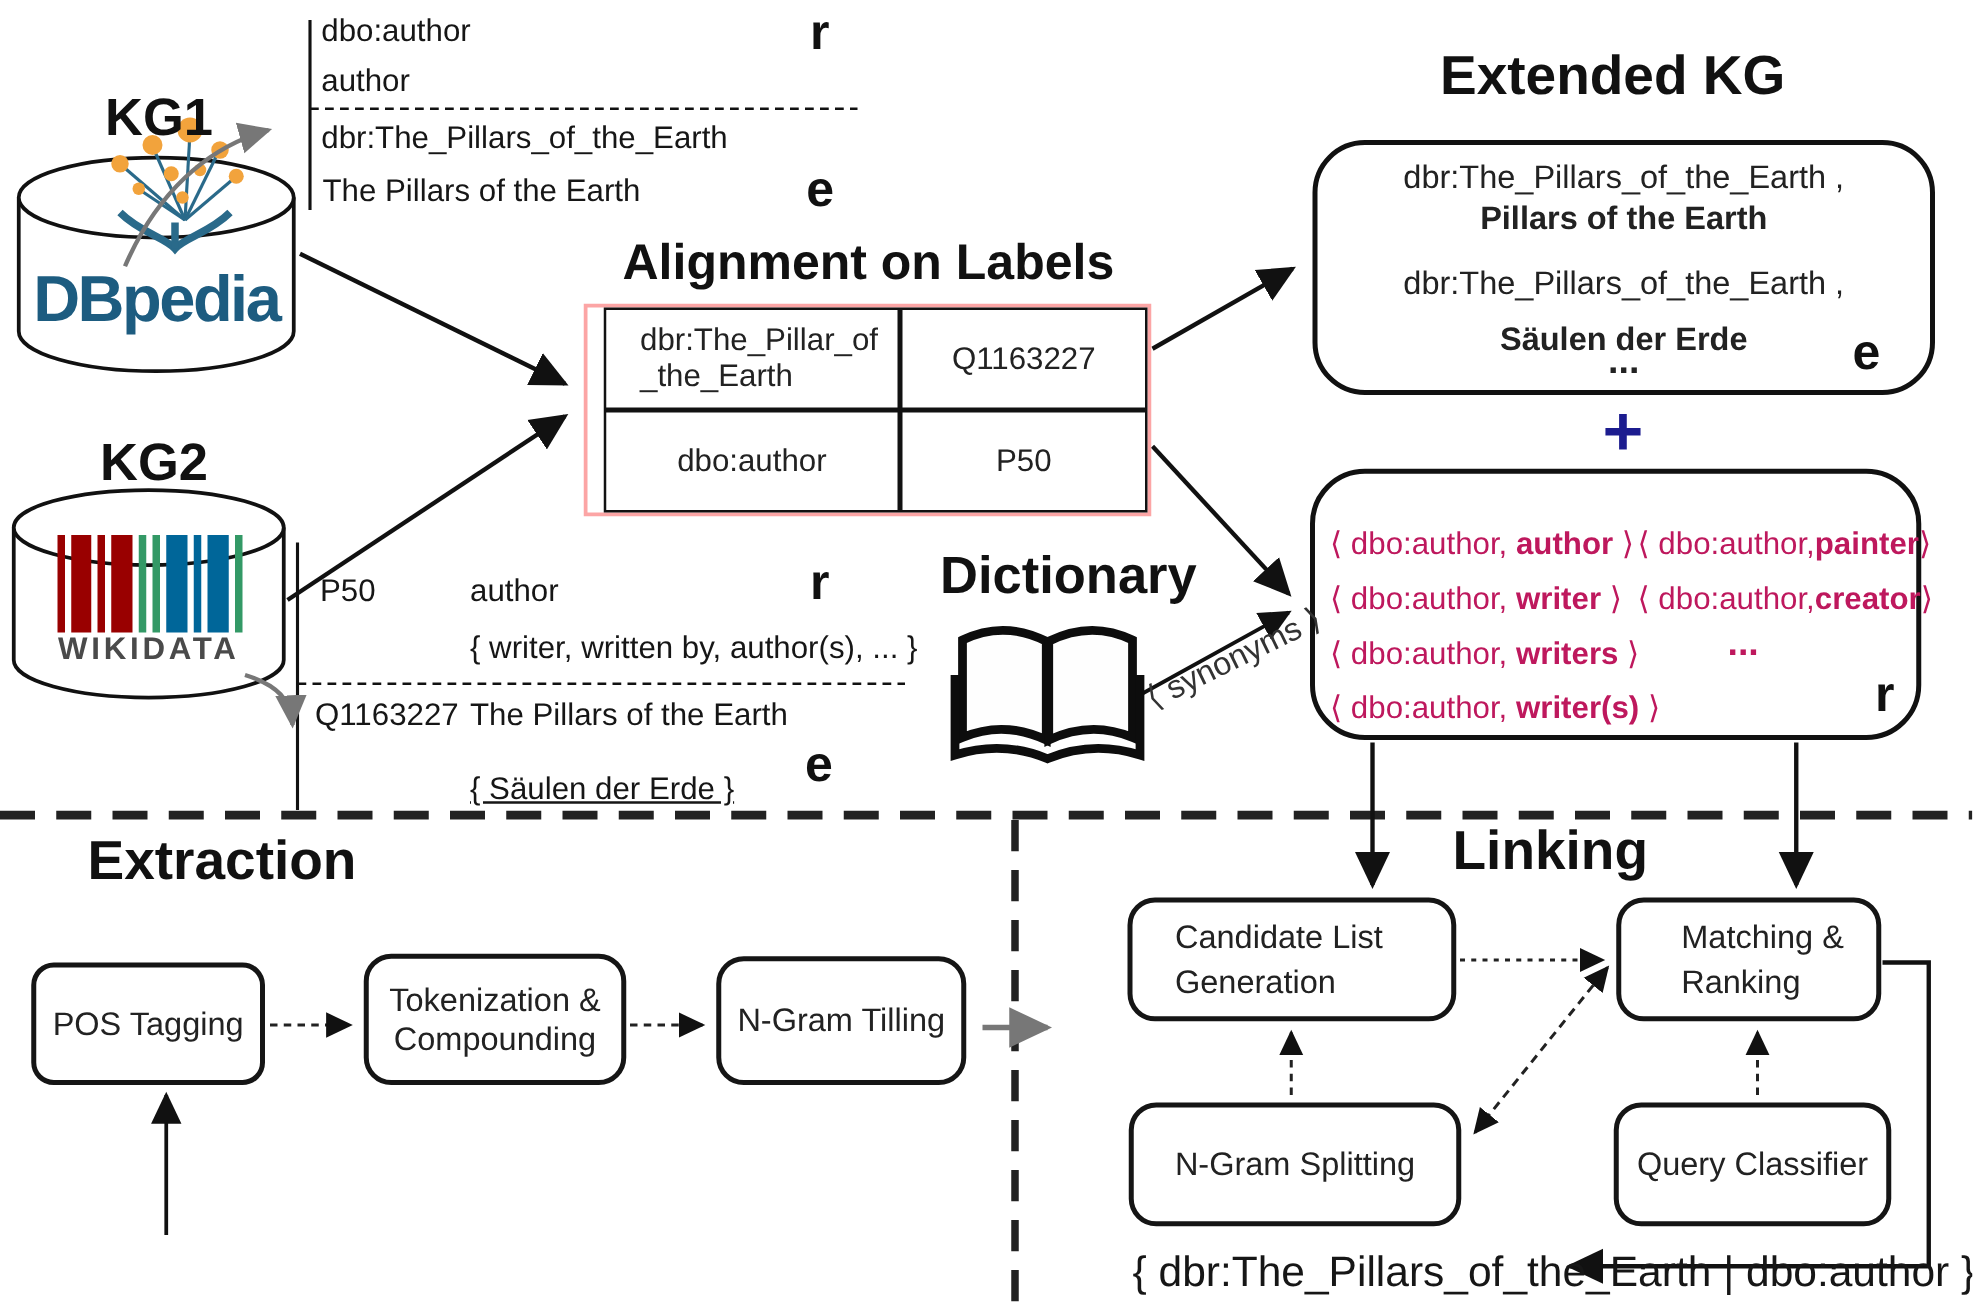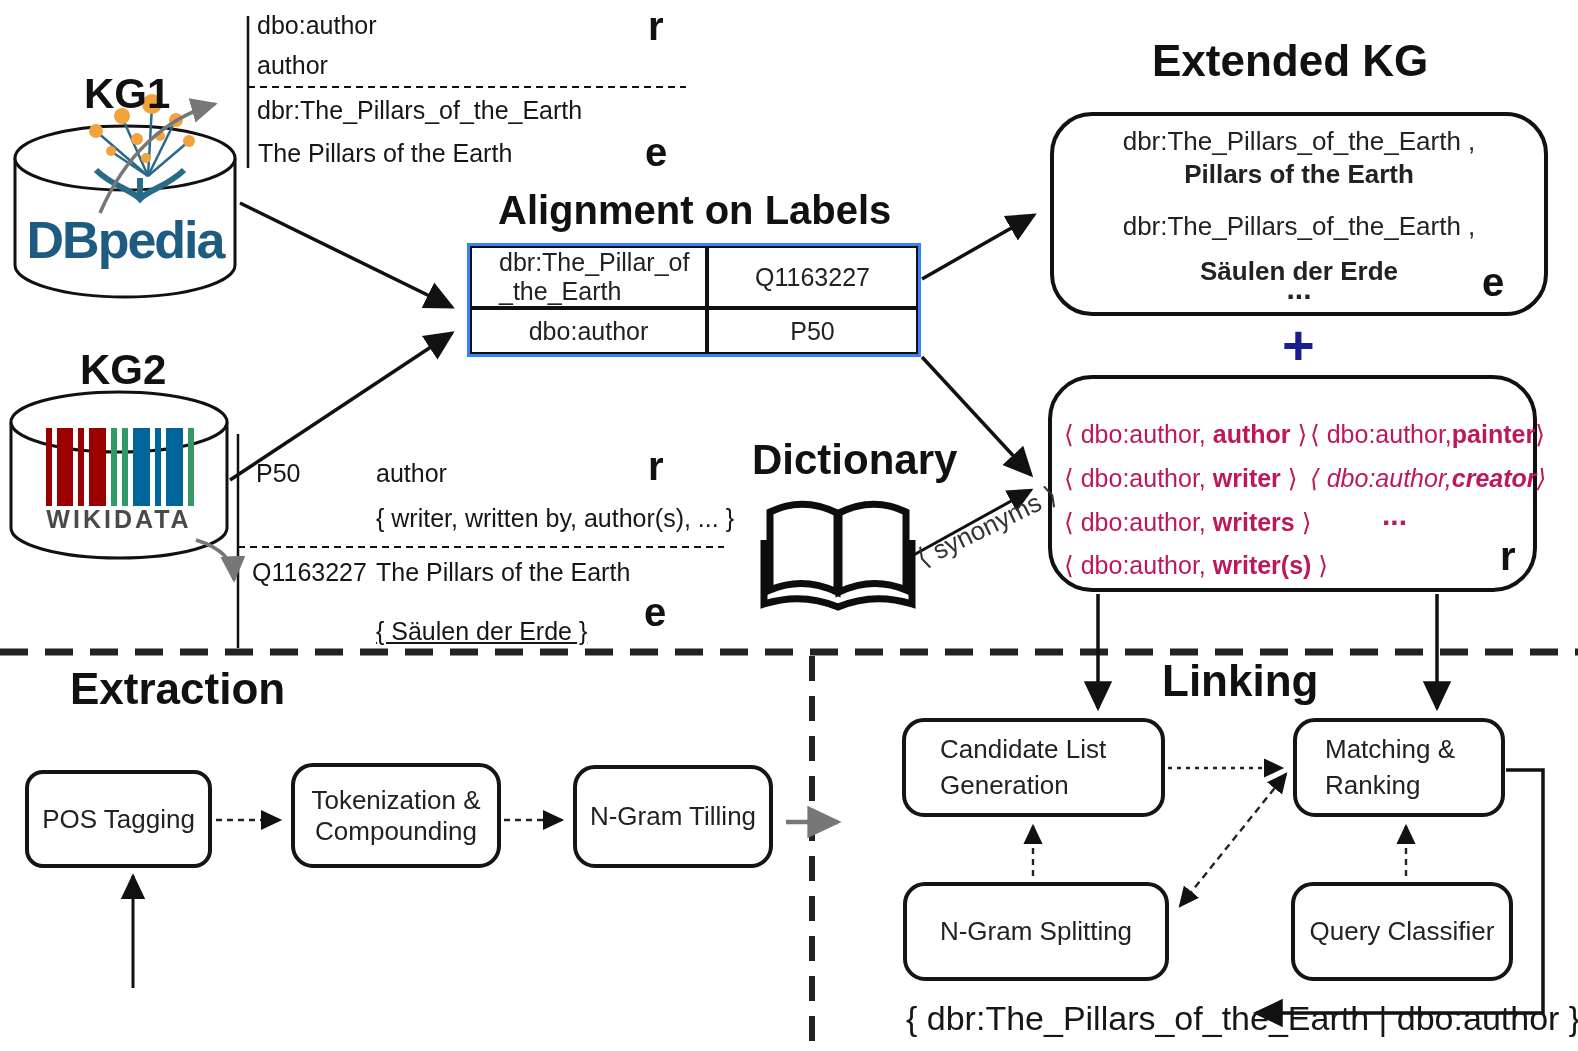--- a/index.html
+++ b/index.html
@@ -7,22 +7,22 @@
          font-family:"Liberation Sans","DejaVu Sans",sans-serif;color:#161616;}
   #wires{position:absolute;left:0;top:0;}
   .t{position:absolute;white-space:nowrap;font-size:25px;line-height:1.2;color:#161616;}
   .bold{font-weight:bold;}
   .title{position:absolute;white-space:nowrap;font-weight:bold;font-size:42px;color:#111;}
   .relabel{position:absolute;font-weight:bold;font-size:40px;color:#111;}
   .rbox{position:absolute;background:#fff;border:4px solid #111;box-sizing:border-box;}
   .flowbox{position:absolute;background:#fff;border:4px solid #151515;border-radius:22px;
            box-sizing:border-box;display:flex;align-items:center;font-size:26px;color:#222;}
   .center{justify-content:center;text-align:center;}
-  .tbl{position:absolute;left:467px;top:243px;width:454px;height:114px;border:3px solid #3b82f6;
-       box-sizing:border-box;display:grid;grid-template-columns:237px 1fr;grid-template-rows:1fr 1fr;}
+  .tbl{position:absolute;left:467px;top:243px;width:454px;height:170px;border:3px solid #fca5a5;
+       box-sizing:border-box;display:grid;grid-template-columns:237px 1fr;grid-template-rows:1fr 1fr;padding-left:13px;}
   .tbl>div{border:2px solid #111;display:flex;align-items:center;font-size:25px;color:#222;box-sizing:border-box;}
   .cellpad{padding-left:27px;}
   .ckg{position:absolute;left:1050px;width:498px;text-align:center;font-size:26px;color:#222;}
   .rrow{position:absolute;font-size:25px;color:#be185d;white-space:nowrap;}
   .plus{position:absolute;left:1282px;top:312px;font-size:56px;font-weight:bold;color:#1c1c8f;}
   .syn{position:absolute;left:912px;top:546px;font-size:26px;color:#333;
        transform:rotate(-26deg);transform-origin:left top;white-space:nowrap;}
   .logo-dbp{position:absolute;left:8px;top:210px;width:234px;text-align:center;
             font-size:52px;font-weight:bold;color:#1d5c80;letter-spacing:-2px;}
   .logo-wd{position:absolute;left:11px;top:505px;width:216px;text-align:center;
@@ -181,21 +181,21 @@
   <div class="ckg bold" style="top:272px;font-size:30px;">...</div>
   <div class="relabel" style="left:1482px;top:260px;">e</div>
   <div class="plus">+</div>
 
   <div class="rbox" style="left:1048px;top:375px;width:489px;height:217px;border-radius:44px;"></div>
   <div class="rrow" style="left:1064px;top:420px;"><span>⟨ dbo:author, </span><span class="bold">author</span><span> ⟩</span></div>
   <div class="rrow" style="left:1064px;top:508px;"><span>⟨ dbo:author, </span><span class="bold">writers</span><span> ⟩</span></div>
   <div class="rrow" style="left:1064px;top:464px;"><span>⟨  dbo:author, </span><span class="bold">writer</span><span>  ⟩</span></div>
   <div class="rrow" style="left:1064px;top:551px;"><span>⟨ dbo:author, </span><span class="bold">writer(s)</span><span> ⟩</span></div>
   <div class="rrow" style="left:1310px;top:420px;"><span>⟨ dbo:author,</span><span class="bold">painter</span><span>⟩</span></div>
-  <div class="rrow" style="left:1310px;top:464px;font-style:italic;"><span>⟨ dbo:author,</span><span class="bold">creator</span><span>⟩</span></div>
+  <div class="rrow" style="left:1310px;top:464px;"><span>⟨ dbo:author,</span><span class="bold">creator</span><span>⟩</span></div>
   <div class="rrow bold" style="left:1382px;top:498px;font-size:30px;">...</div>
   <div class="relabel" style="left:1500px;top:534px;">r</div>
 
   <div class="title" style="left:752px;top:436px;">Dictionary</div>
   <div class="syn">⟨ synonyms ⟩</div>
 
   <div class="title" style="left:70px;top:664px;font-size:44px;">Extraction</div>
   <div class="flowbox center" style="left:25px;top:770px;width:187px;height:98px;border-radius:18px;">
     <span style="width:100%;">POS Tagging</span>
   </div>
@@ -204,21 +204,21 @@
   </div>
   <div class="flowbox center" style="left:573px;top:765px;width:200px;height:103px;">
     <span style="width:100%;">N-Gram Tilling</span>
   </div>
 
   <div class="title" style="left:1162px;top:656px;font-size:44px;">Linking</div>
   <div class="flowbox" style="left:902px;top:718px;width:263px;height:99px;">
     <span style="padding-left:34px;padding-right:20px;white-space:normal;line-height:1.35;">Candidate List Generation</span>
   </div>
   <div class="flowbox" style="left:1293px;top:718px;width:212px;height:99px;">
-    <span style="padding-left:28px;padding-right:16px;white-space:normal;line-height:1.35;">Matching &amp; Ranking</span>
+    <span style="padding-left:28px;padding-right:16px;white-space:normal;line-height:1.35;margin-left:20px;">Matching &amp; Ranking</span>
   </div>
   <div class="flowbox center" style="left:903px;top:882px;width:266px;height:99px;">
     <span style="width:100%;">N-Gram Splitting</span>
   </div>
   <div class="flowbox center" style="left:1291px;top:882px;width:222px;height:99px;">
     <span style="width:100%;">Query Classifier</span>
   </div>
   <div class="t" style="left:906px;top:998px;font-size:34px;">{ dbr:The_Pillars_of_the_Earth | dbo:author }</div>
 
 </div>

